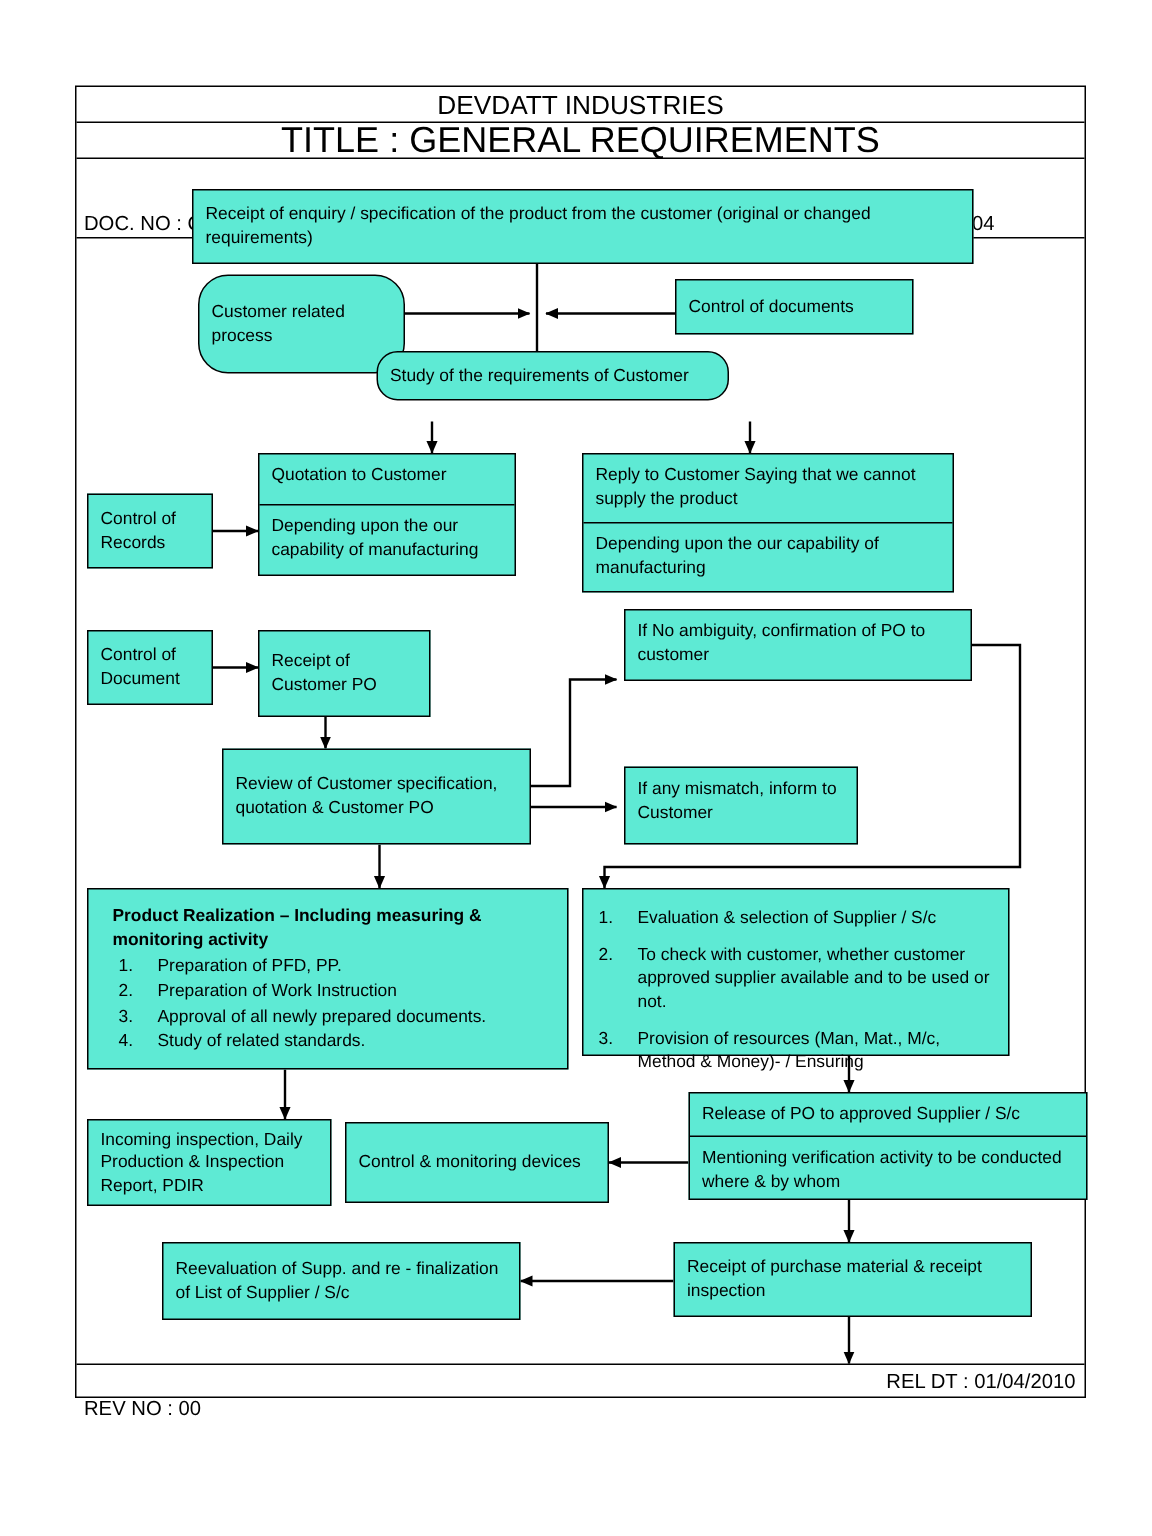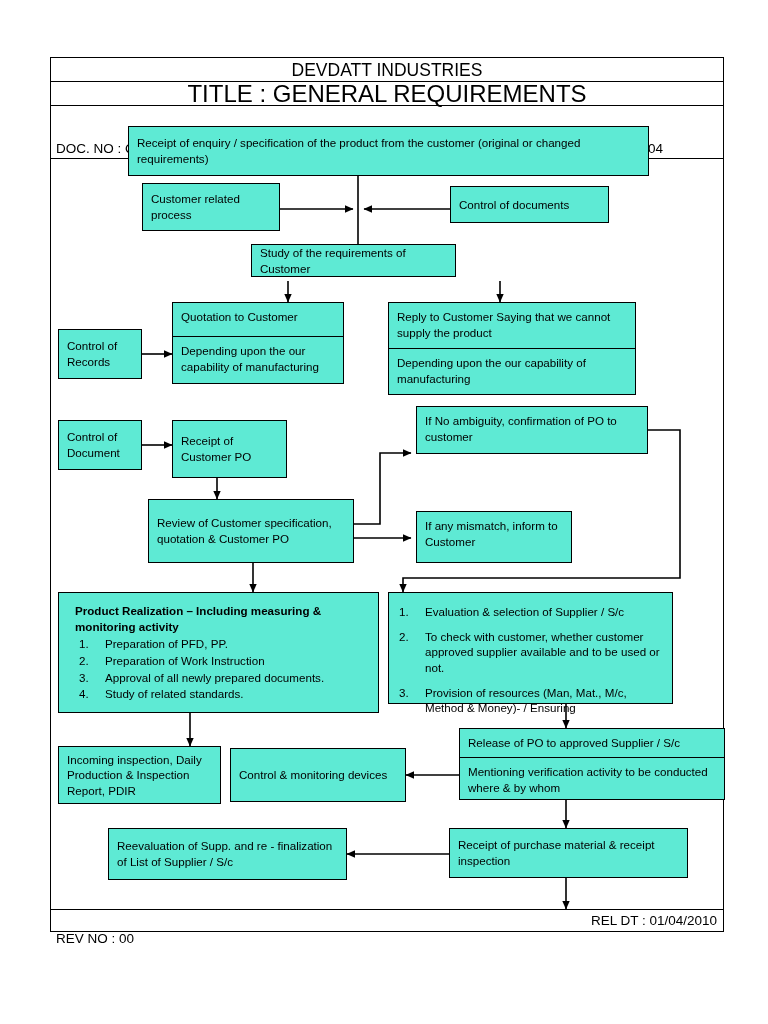--- a/index.html
+++ b/index.html
@@ -209,29 +209,29 @@
         <line x1="399" y1="728" x2="297" y2="728" marker-end="url(#ah)"></line>
 
         <line x1="516" y1="752" x2="516" y2="783" marker-end="url(#ah)"></line>
       </g>
     </svg>
 
     <div class="node vcenter" style="left:78px; top:0px; width:521px; height:50px;">
       <div class="seg">Receipt of enquiry / specification of the product from the customer (original or changed requirements)</div>
     </div>
 
-    <div class="node vcenter" style="left:92px; top:57px; width:138px; height:48px;">
+    <div class="node vcenter" style="left:82px; top:57px; width:138px; height:66px;border-radius:20px;">
       <div class="seg">Customer related process</div>
     </div>
 
     <div class="node vcenter" style="left:400px; top:60px; width:159px; height:37px;">
       <div class="seg">Control of documents</div>
     </div>
 
-    <div class="node vcenter" style="left:201px; top:118px; width:205px; height:33px;">
+    <div class="node vcenter" style="left:201px; top:108px; width:235px; height:33px;border-radius:14px;">
       <div class="seg">Study of the requirements of Customer</div>
     </div>
 
     <div class="node" style="left:122px; top:176px; width:172px; height:82px;">
       <div class="seg" style="height:33px;">Quotation to Customer</div>
       <div class="seg div-top">Depending upon the our capability of manufacturing</div>
     </div>
 
     <div class="node" style="left:338px; top:176px; width:248px; height:93px;">
       <div class="seg" style="height:45px;">Reply to Customer Saying that we cannot supply the product</div>

